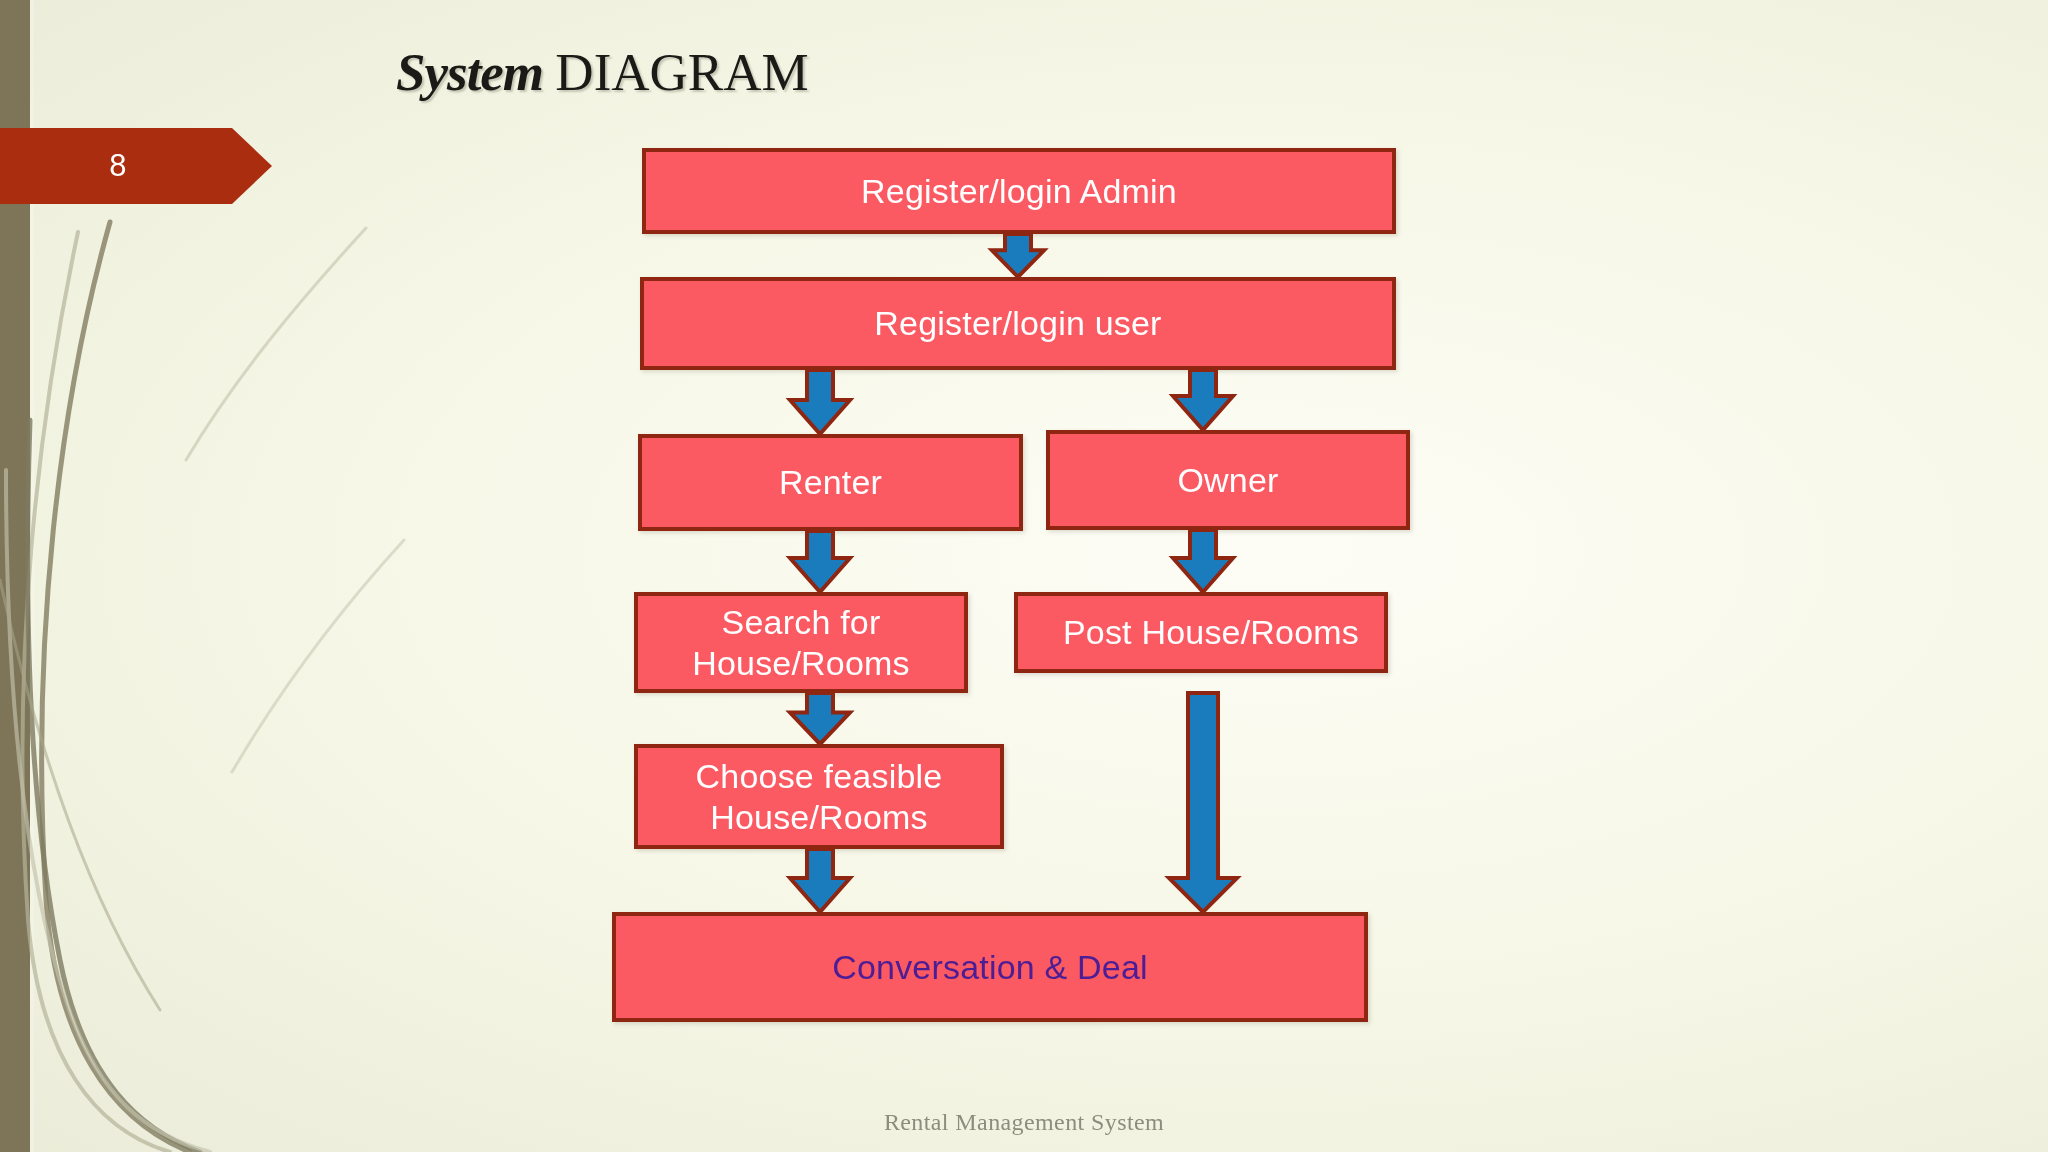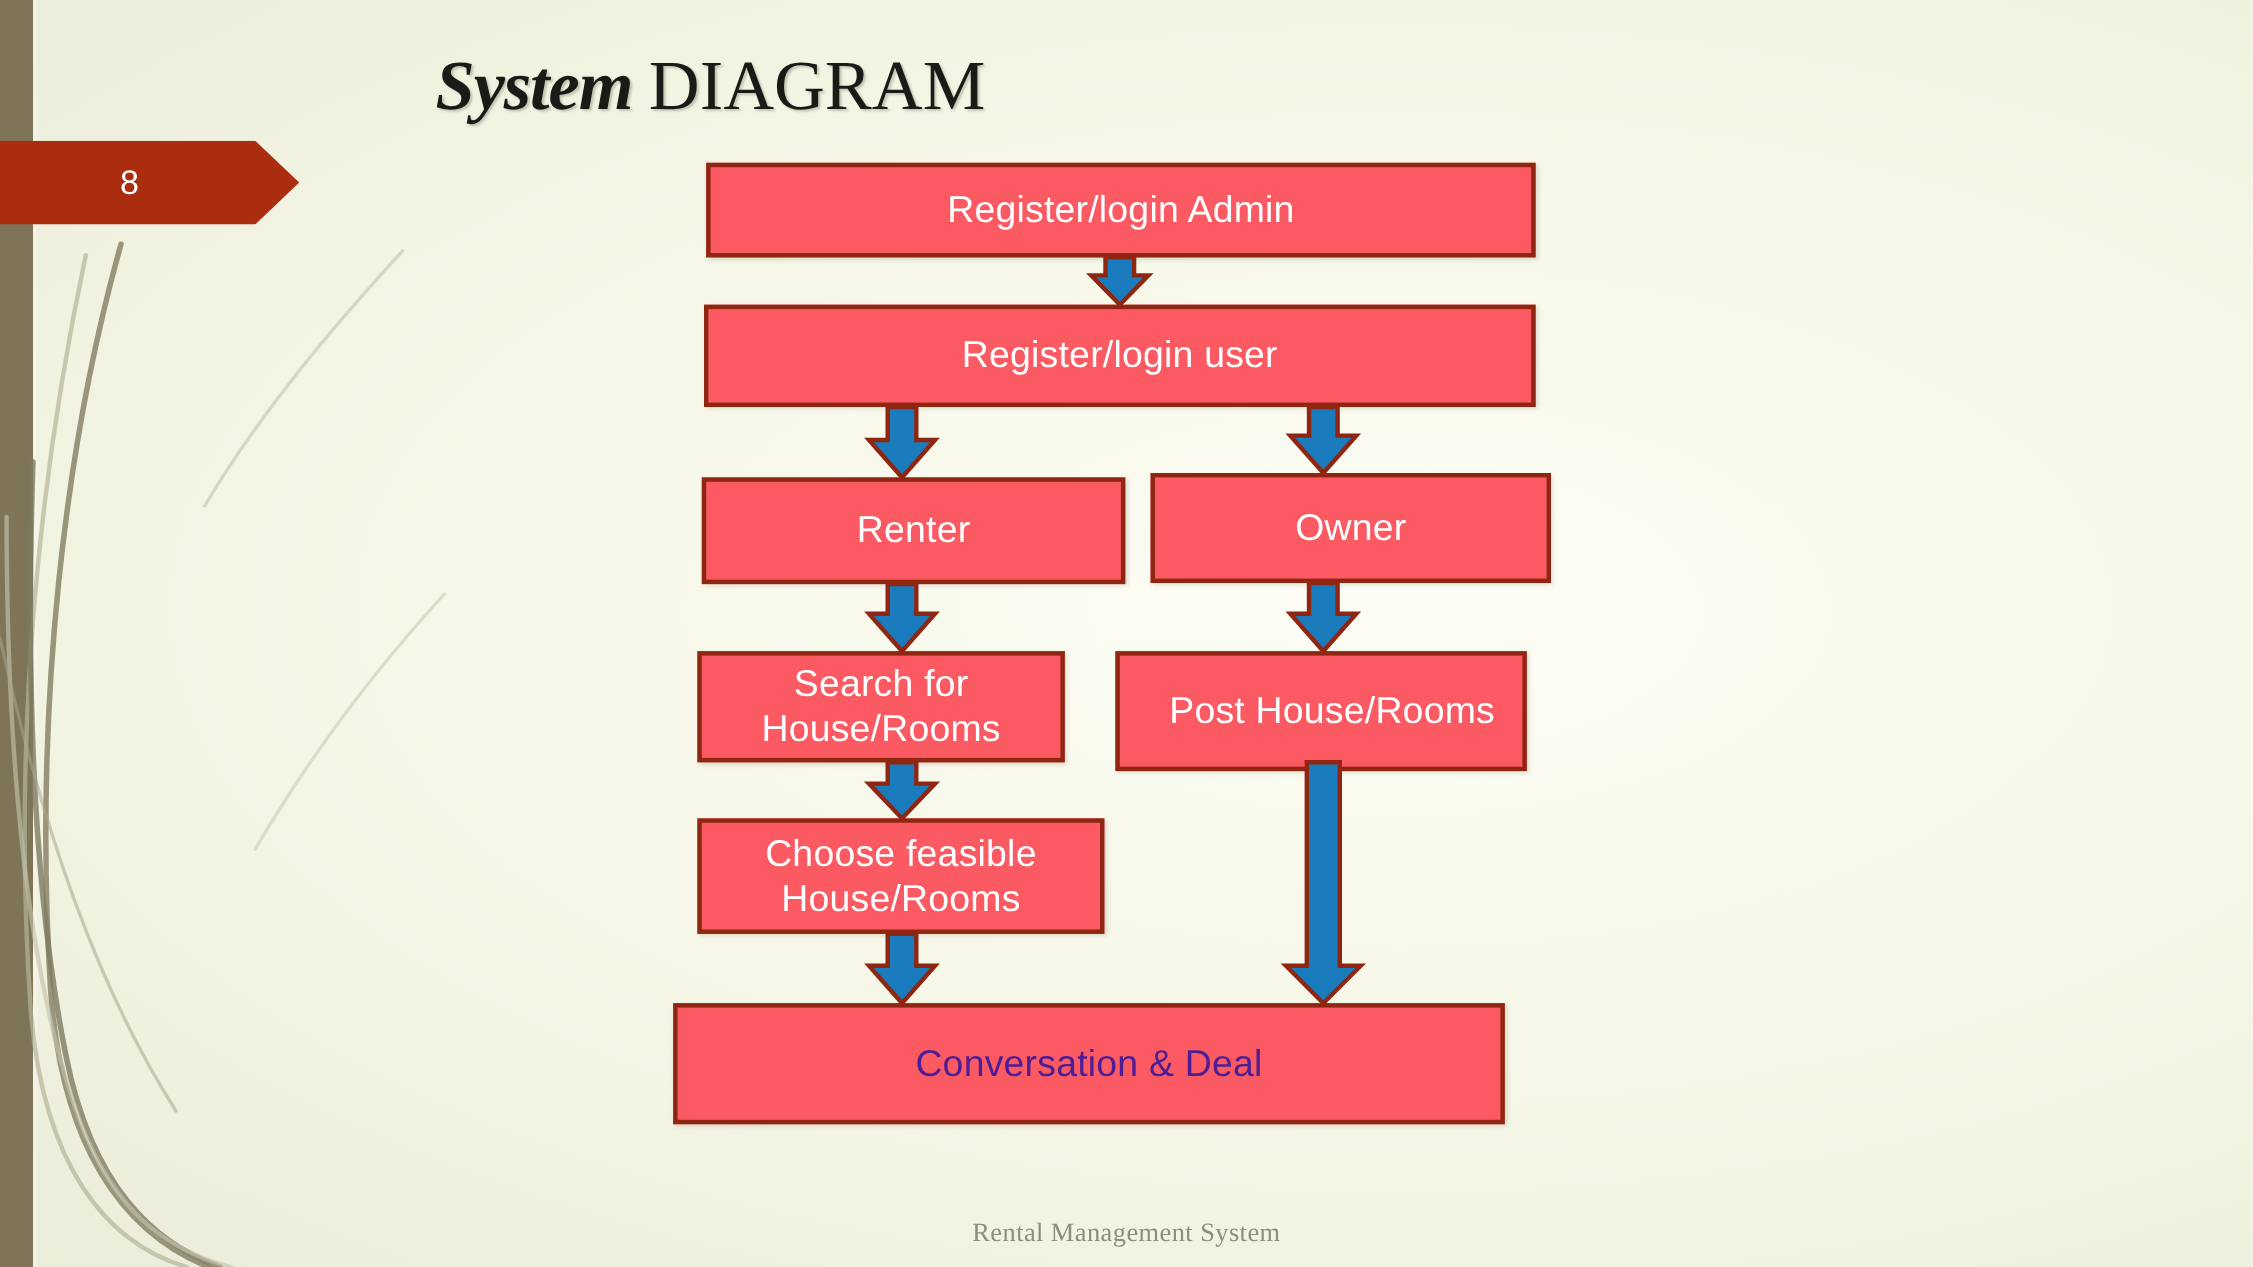--- a/index.html
+++ b/index.html
@@ -72,21 +72,21 @@
 
   
   .slide-title {
     position: absolute;
     left: 396px;
     top: 46px;
     color: #1c1a17;
     font-family: "Liberation Serif", "DejaVu Serif", serif;
     font-style: italic;
     font-weight: 700;
-    font-size: 64px;
+    font-size: 53px;
     line-height: 1.0;
     letter-spacing: -1px;
     white-space: nowrap;
     text-shadow: 2px 2px 2px rgba(120,118,100,0.38);
     z-index: 6;
   }
   .slide-title .t-plain {
     font-style: normal;
     font-weight: 500;
     letter-spacing: 0px;
@@ -175,21 +175,21 @@
     <span>System</span><span>&nbsp;</span><span class="t-plain">DIAGRAM</span>
   </div>
 
   <div id="diagram">
       <div class="node" style="left: 642px; top: 148px; width: 754px; height: 86px; background: rgb(251, 90, 99); border-color: rgb(142, 38, 18); color: rgb(255, 255, 255);">Register/login Admin</div>
       <div class="node" style="left: 640px; top: 277px; width: 756px; height: 93px; background: rgb(251, 90, 99); border-color: rgb(142, 38, 18); color: rgb(255, 255, 255);">Register/login user</div>
       <div class="node" style="left: 638px; top: 434px; width: 385px; height: 97px; background: rgb(251, 90, 99); border-color: rgb(142, 38, 18); color: rgb(255, 255, 255);">Renter</div>
       <div class="node" style="left: 1046px; top: 430px; width: 364px; height: 100px; background: rgb(251, 90, 99); border-color: rgb(142, 38, 18); color: rgb(255, 255, 255);">Owner</div>
       <div class="node" style="left: 634px; top: 592px; width: 334px; height: 101px; background: rgb(251, 90, 99); border-color: rgb(142, 38, 18); color: rgb(255, 255, 255);">Search for
 House/Rooms</div>
-      <div class="node" style="left: 1014px; top: 592px; width: 374px; height: 109px; background: rgb(251, 90, 99); border-color: rgb(142, 38, 18); color: rgb(255, 255, 255); padding-left: 20px;">Post House/Rooms</div>
+      <div class="node" style="left: 1014px; top: 592px; width: 374px; height: 81px; background: rgb(251, 90, 99); border-color: rgb(142, 38, 18); color: rgb(255, 255, 255); padding-left: 20px;">Post House/Rooms</div>
       <div class="node" style="left: 634px; top: 744px; width: 370px; height: 105px; background: rgb(251, 90, 99); border-color: rgb(142, 38, 18); color: rgb(255, 255, 255); text-align: center;">Choose feasible
 House/Rooms</div>
       <div class="node" style="left: 612px; top: 912px; width: 756px; height: 110px; background: rgb(251, 90, 99); border-color: rgb(142, 38, 18); color: #4c1d95;">Conversation &amp; Deal</div>
     </div>
 
   <svg class="arrow-layer" viewBox="0 0 2048 1152">
     <g id="arrow-group">
         <polygon points="1005,234 1031,234 1031,250.34 1044,250.34 1018,277 992,250.34 1005,250.34" fill="#1a7cbd" stroke="#8e2612" stroke-width="4" stroke-linejoin="miter"></polygon>
         <polygon points="807,370 833,370 833,400 850,400 820,434 790,400 807,400" fill="#1a7cbd" stroke="#8e2612" stroke-width="4" stroke-linejoin="miter"></polygon>
         <polygon points="1190,370 1216,370 1216,396 1233,396 1203,430 1173,396 1190,396" fill="#1a7cbd" stroke="#8e2612" stroke-width="4" stroke-linejoin="miter"></polygon>

